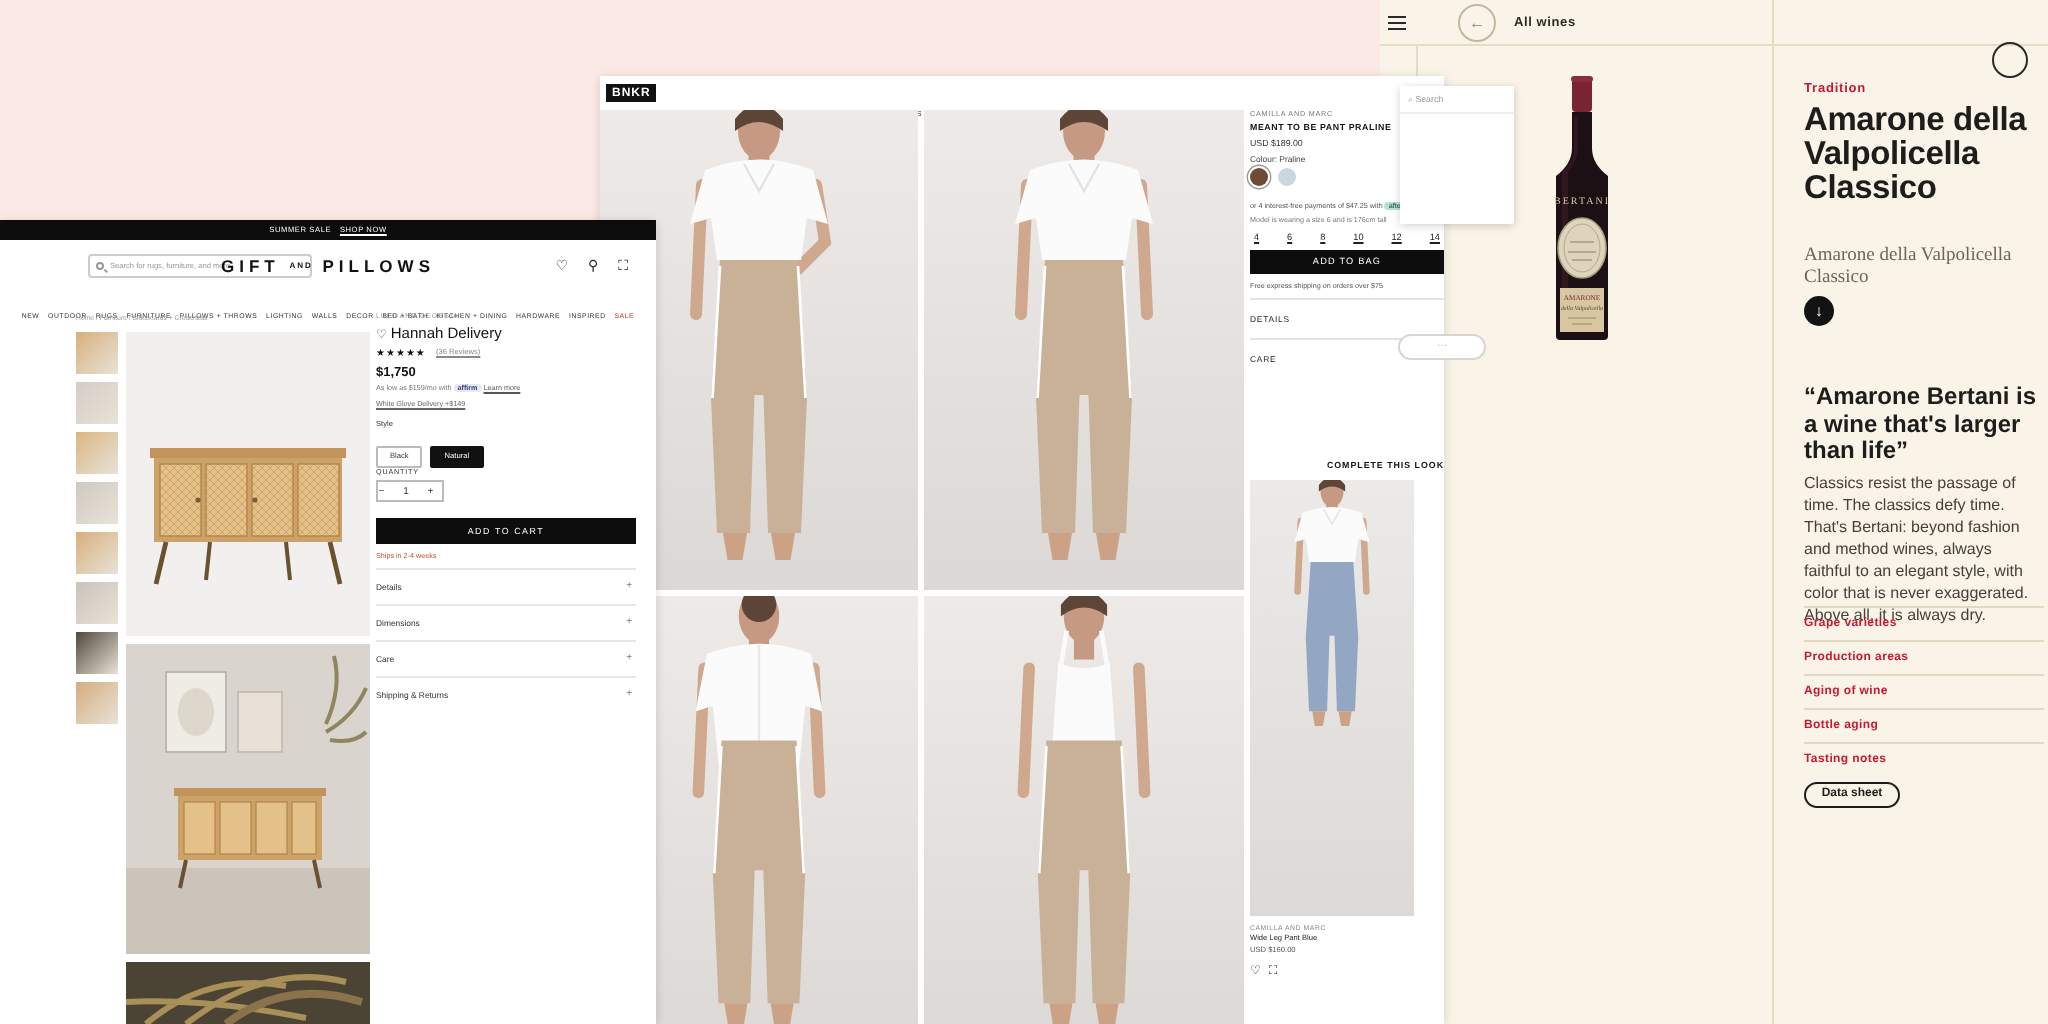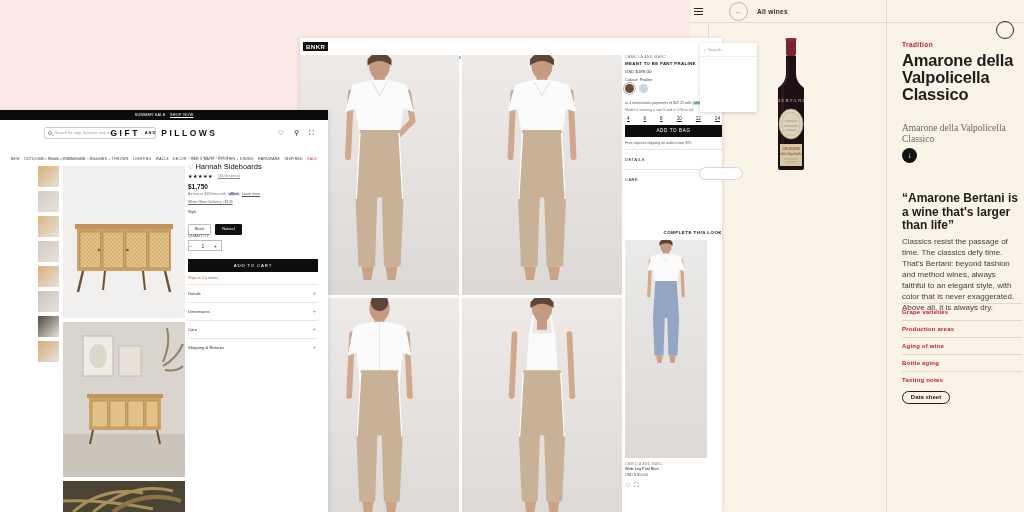--- a/index.html
+++ b/index.html
@@ -379,21 +379,21 @@
     <svg width="122" height="31" viewBox="0 0 122 31">
       <rect width="122" height="31" fill="#4b4434"></rect>
       <path d="M10 31 Q40 5 80 12 M30 31 Q70 0 110 10 M0 20 Q40 18 90 28" stroke="#a98f58" stroke-width="3" fill="none"></path>
       <path d="M50 31 Q80 8 118 20" stroke="#8a734a" stroke-width="4" fill="none"></path>
     </svg>
   </div>
 
   <div class="linfo">
     <div class="leyebrow">LULU AND GEORGIA</div>
     <div class="ltitle">
-      <span class="heart">♡</span><span>Hannah Sideboards</span>
+      <span class="heart">♡</span><span>Hannah Delivery</span>
     </div>
     <div class="lstars">★★★★★</div>
     <div class="lreviews">(36 Reviews)</div>
     <div class="lprice">$1,750</div>
     <div class="laffirm">
       <span>As low as $159/mo with</span>
       <b>affirm</b>
       <u>Learn more</u>
     </div>
     <div class="ldelivery">White Glove Delivery +$149</div>

